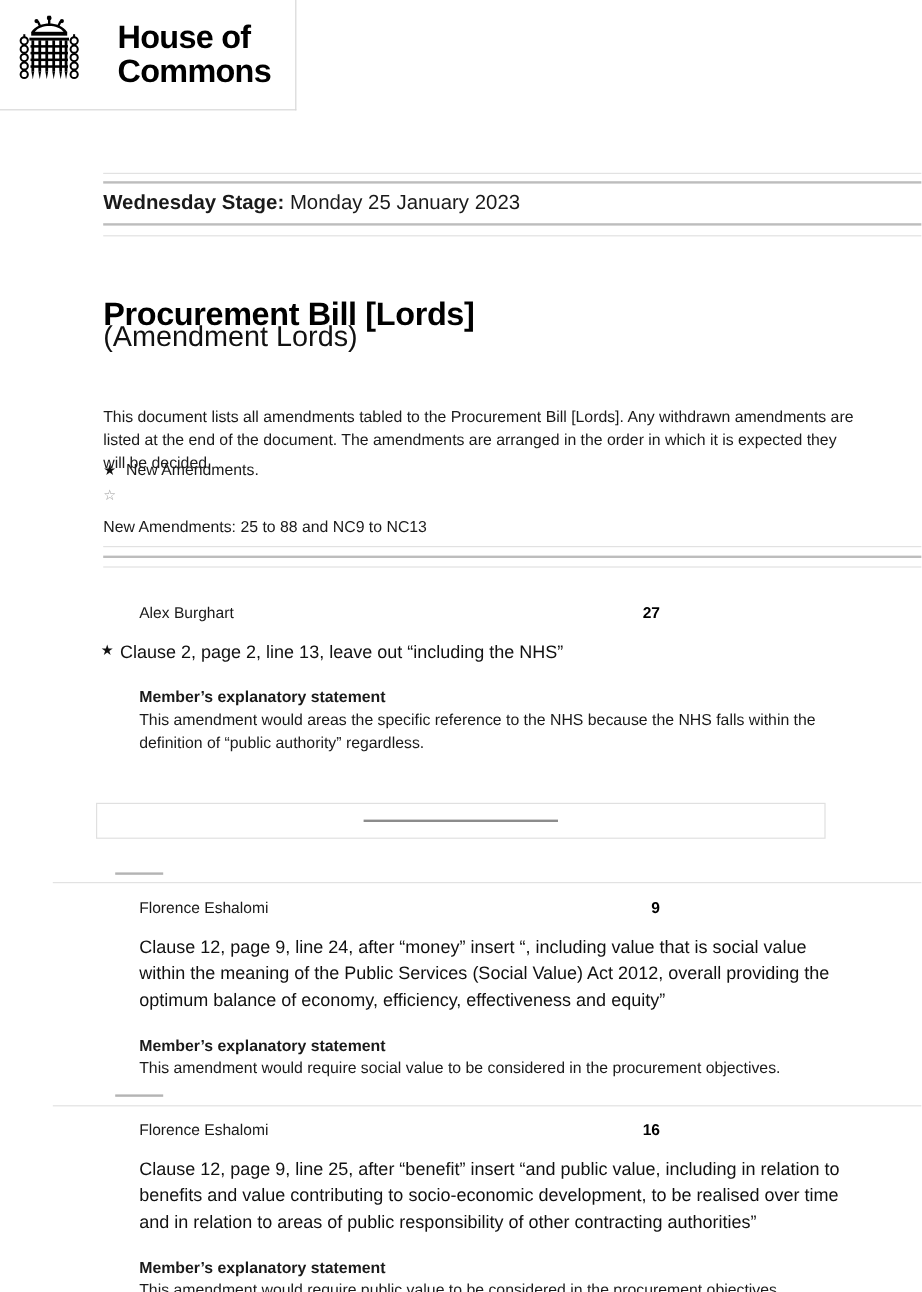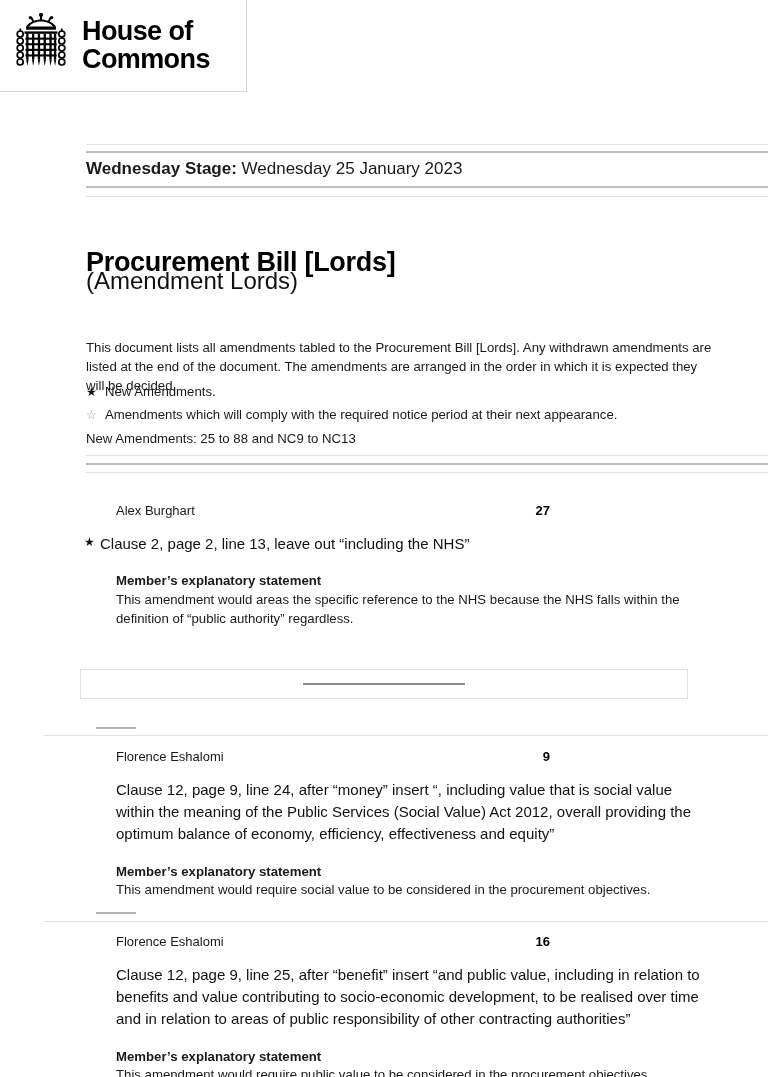--- a/index.html
+++ b/index.html
@@ -31,21 +31,21 @@
     display: flex;
     align-items: center;
     padding-left: 12px;
   }
   .portcullis {
     width: 58px;
     height: 66px;
     flex: 0 0 auto;
   }
   .masthead-wordmark {
-    margin-left: 12px;
+    margin-left: 28px;
     font-weight: 700;
     font-size: 27px;
     line-height: 1.02;
     letter-spacing: -0.6px;
     color: #000000;
     white-space: pre-line;
   }
 
   
   .rule {
@@ -271,35 +271,34 @@
   <div class="masthead-wordmark">House of
 Commons</div>
 </div>
 
 <div class="rule faint" style="left:86px; top:144px; width:682px;"></div>
 <div class="rule thick" style="left:86px; top:151px; width:682px;"></div>
 <div class="rule thick" style="left:86px; top:186px; width:682px;"></div>
 <div class="rule faint" style="left:86px; top:196px; width:682px;"></div>
 
 <div class="committee-line">
-  <span class="lbl">Wednesday Stage:</span><span> Wednesday 25 January 2023</span>
+  <span class="lbl">Wednesday Stage:</span><span> Monday 25 January 2023</span>
 </div>
 
 <h1 class="doc-title">Procurement Bill [Lords]</h1>
 <div class="doc-subtitle">(Amendment Lords)</div>
 
 <p class="intro">This document lists all amendments tabled to the Procurement Bill [Lords]. Any withdrawn amendments are listed at the end of the document. The amendments are arranged in the order in which it is expected they will be decided.</p>
 
 <div class="legend-row" id="legend-new">
   <span class="glyph filled">★</span>
   <span>New Amendments.</span>
 </div>
 <div class="legend-row" id="legend-notice">
   <span class="glyph hollow">☆</span>
-  <span>Amendments which will comply with the required notice period at their next appearance.</span>
 </div>
 <div class="new-amendments-line">New Amendments: 25 to 88 and NC9 to NC13</div>
 
 <div class="rule faint" style="left:86px; top:455px; width:682px;"></div>
 <div class="rule thick" style="left:86px; top:463px; width:682px;"></div>
 <div class="rule faint" style="left:86px; top:472px; width:682px;"></div>
 
 <div class="amendment" id="amendment-0" style="top:503px;">
   <div class="amd-head">
     <span class="amd-member">Alex Burghart</span>

